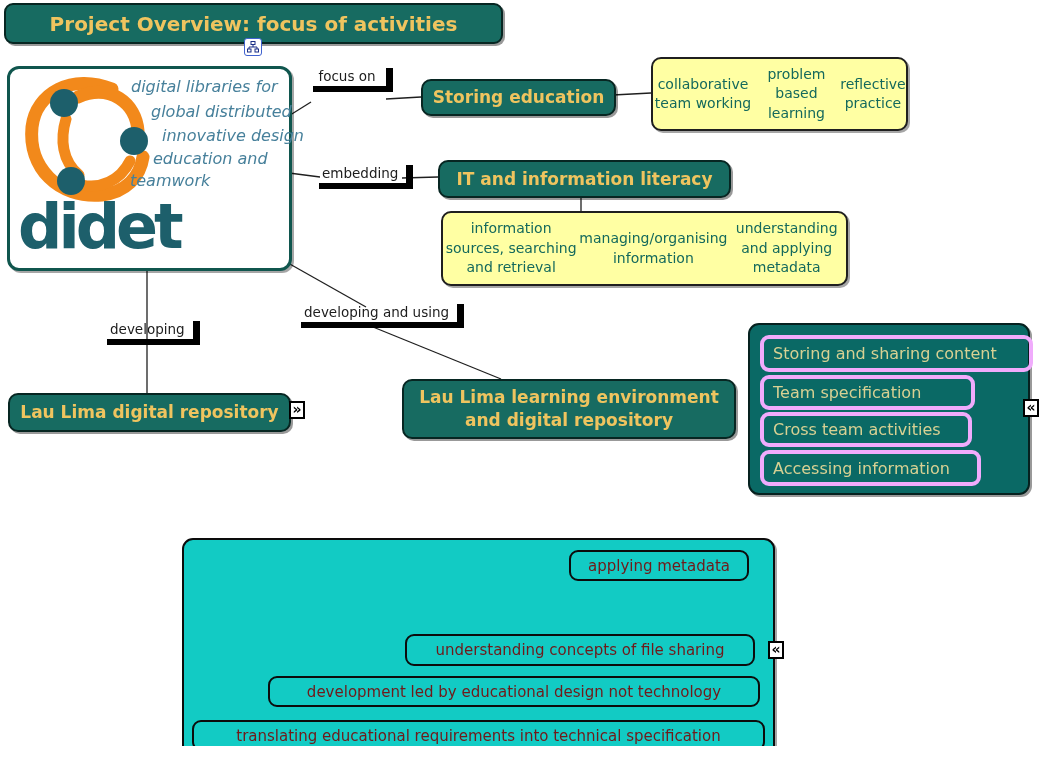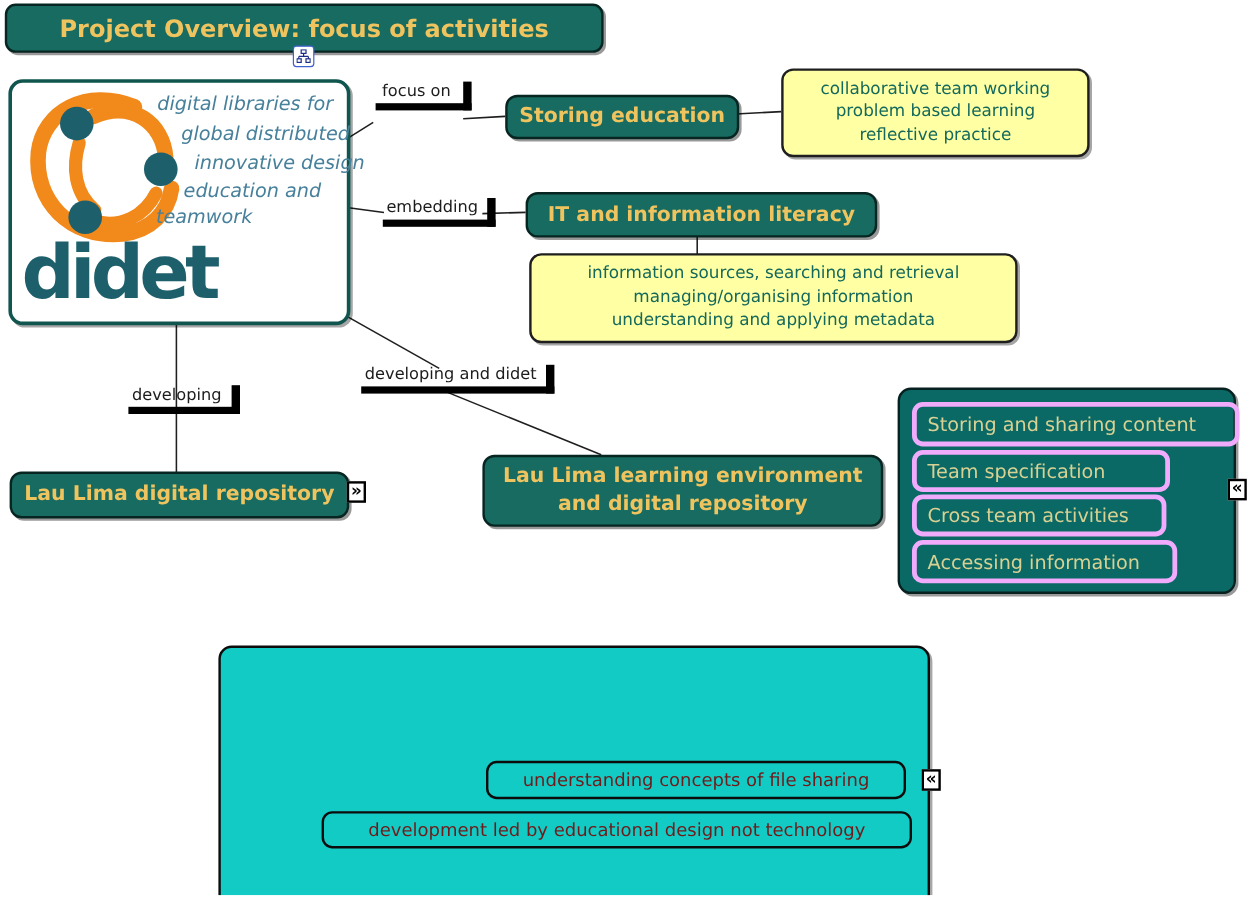--- a/index.html
+++ b/index.html
@@ -17,21 +17,21 @@
   }
   .titlebar{
     position:absolute;left:4px;top:3px;width:495px;height:37px;background:#176B61;
     border:2px solid #072622;border-radius:9px;box-shadow:2px 2px 0 rgba(0,0,0,0.40);
     color:#EFC45F;font-weight:bold;font-size:20px;display:flex;align-items:center;justify-content:center;
     letter-spacing:0px;white-space:nowrap;
   }
   
   .note{
     position:absolute;background:#FFFFA3;border:2px solid #1f1f1f;border-radius:10px;
-    color:#14695C;font-size:14px;line-height:19.5px;display:flex;flex-direction:column;
+    color:#14695C;font-size:14px;line-height:19.5px;display:flex;
     align-items:center;justify-content:center;text-align:center;box-shadow:2px 2px 0 rgba(0,0,0,0.35);
   }
   
   .logobox{
     position:absolute;left:7px;top:66px;width:279px;height:199px;background:#ffffff;
     border:3px solid #10564E;border-radius:12px;box-shadow:2px 2px 0 rgba(0,0,0,0.35);
   }
   .tagline{position:absolute;font-style:italic;font-size:16px;color:#47809B;white-space:nowrap;}
   .wordmark{
     position:absolute;left:8px;top:126px;font-size:62px;font-weight:bold;color:#1D5F6B;
@@ -128,21 +128,21 @@
     <span class="tagline" style="left:141px;top:33px;">global distributed</span>
     <span class="tagline" style="left:152px;top:57px;">innovative design</span>
     <span class="tagline" style="left:143px;top:80px;">education and</span>
     <span class="tagline" style="left:120px;top:102px;">teamwork</span>
     <span class="wordmark">didet</span>
   </div>
 
   <div class="link-label" style="left:313px;top:68px;min-width:62px;">focus on</div>
   <div class="link-label" style="left:319px;top:165px;min-width:70px;">embedding</div>
   <div class="link-label" style="left:107px;top:321px;min-width:74px;">developing</div>
-  <div class="link-label" style="left:301px;top:304px;min-width:132px;">developing and didet</div>
+  <div class="link-label" style="left:301px;top:304px;min-width:132px;">developing and using</div>
 
   <div class="node" style="left:421px;top:79px;width:191px;height:33px;">
     <span>Storing education</span>
   </div>
 
   <div class="node" style="left:438px;top:160px;width:289px;height:34px;">
     <span>IT and information literacy</span>
   </div>
 
   <div class="node" style="left:8px;top:393px;width:279px;height:35px;">
@@ -174,20 +174,22 @@
     <div class="pill" style="left:10px;top:10px;width:256px;height:29px;">Storing and sharing content</div>
     <div class="pill" style="left:10px;top:50px;width:198px;height:27px;">Team specification</div>
     <div class="pill" style="left:10px;top:87px;width:195px;height:27px;">Cross team activities</div>
     <div class="pill" style="left:10px;top:125px;width:204px;height:28px;">Accessing information</div>
   </div>
   <div class="chev" style="left:1023px;top:399px;">
     <span>«</span>
   </div>
 
   <div class="cyan-panel">
+    <div class="pill" style="right:24px;top:10px;width:176px;height:27px;">applying metadata</div>
     <div class="pill" style="right:18px;top:94px;width:346px;height:28px;">understanding concepts of file sharing</div>
     <div class="pill" style="right:13px;top:136px;width:488px;height:27px;">development led by educational design not technology</div>
+    <div class="pill" style="right:8px;top:180px;width:569px;height:27px;">translating educational requirements into technical specification</div>
   </div>
   <div class="chev" style="left:768px;top:641px;">
     <span>«</span>
   </div>
 
 </div>
 
 </body></html>

